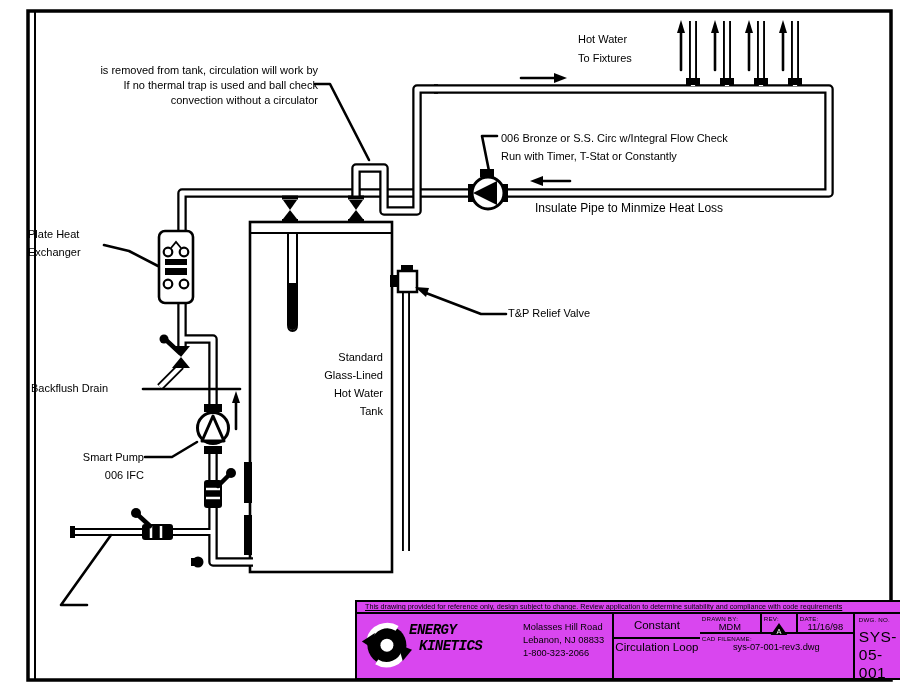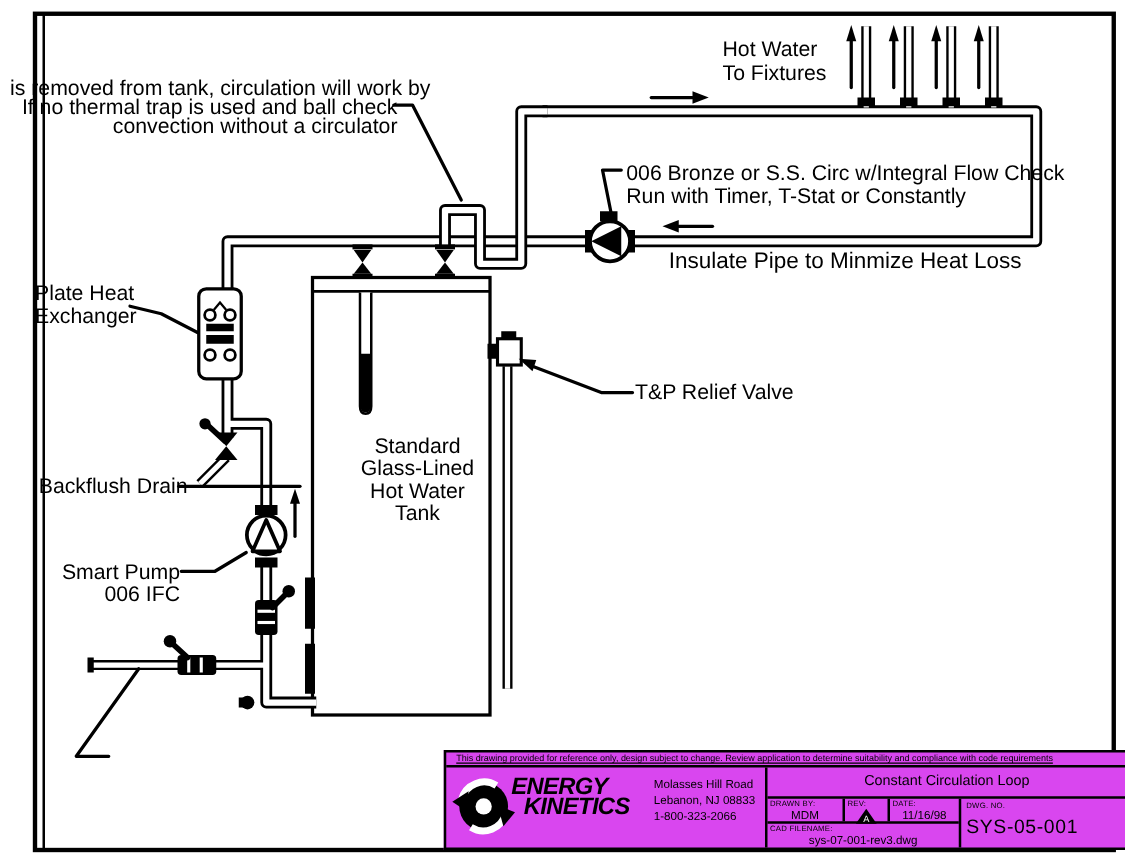--- a/index.html
+++ b/index.html
@@ -8,33 +8,33 @@
   .diagram-svg{position:absolute;left:0;top:0;}
   
   .po{fill:none;stroke:#000;stroke-width:9.5;stroke-linejoin:round;stroke-linecap:butt;}
   .pi{fill:none;stroke:#fff;stroke-width:5;stroke-linejoin:round;stroke-linecap:butt;}
   .po2{fill:none;stroke:#000;stroke-width:8;stroke-linejoin:round;stroke-linecap:butt;}
   .pi2{fill:none;stroke:#fff;stroke-width:4.2;stroke-linejoin:round;stroke-linecap:butt;}
   .ln{stroke:#000;stroke-width:2.6;fill:none;stroke-linecap:round;stroke-linejoin:round;}
   .blk{fill:#000;stroke:none;}
   .wht{fill:#fff;stroke:#000;}
   
-  .lbl{position:absolute;font-size:17px;line-height:15.3px;white-space:nowrap;}
+  .lbl{position:absolute;font-size:11px;line-height:15.3px;white-space:nowrap;}
   
   .tb{position:absolute;left:343px;top:600px;width:548px;height:80px;border:2px solid #000;
       box-sizing:border-box;background:#d946ef;margin-left:12px;}
   .tb-disclaimer{height:12px;border-bottom:2px solid #000;box-sizing:border-box;font-size:7.2px;
       line-height:9px;padding-left:8px;white-space:nowrap;overflow:hidden;text-decoration:underline;}
   .tb-main{display:flex;height:64px;}
   .tb-left{width:257px;border-right:2px solid #000;box-sizing:border-box;position:relative;overflow:hidden;}
   .tb-logo{position:absolute;left:3px;top:6px;}
-  .tb-company{position:absolute;left:52px;top:8px;font-style:italic;font-weight:bold;font-size:19px;line-height:16px;letter-spacing:-0.5px;}
+  .tb-company{position:absolute;left:52px;top:8px;font-style:italic;font-weight:bold;font-size:14px;line-height:16px;letter-spacing:-0.5px;font-family:Liberation Mono, monospace;}
   .tb-company .l2{margin-left:10px;}
   .tb-address{position:absolute;left:166px;top:7px;font-size:9.3px;line-height:13px;white-space:nowrap;width:90px;overflow:hidden;}
-  .tb-right{flex:1;display:flex;flex-direction:column;}
+  .tb-right{flex:1;display:flex;flex-direction:row;}
   .tb-title{height:25px;border-bottom:2px solid #000;box-sizing:border-box;text-align:center;
       font-size:11.5px;line-height:22px;}
   .tb-bottom{flex:1;display:flex;}
   .tb-small{width:155px;border-right:2px solid #000;box-sizing:border-box;display:flex;flex-direction:column;}
   .tb-r1{height:20px;border-bottom:2px solid #000;box-sizing:border-box;display:flex;}
   .cell{border-right:2px solid #000;box-sizing:border-box;padding:1px 2px;position:relative;}
   .cell:last-child{border-right:none;}
   .fld-label{font-size:6.2px;letter-spacing:0.2px;display:block;}
   .fld-val{font-size:9.3px;display:block;text-align:center;}
   .c-drawn{width:62px;}
@@ -240,28 +240,28 @@
   <div class="lbl" style="left:578px;top:30px;line-height:19px;">
     <div>Hot Water</div>
     <div>To Fixtures</div>
   </div>
 
   <div class="lbl" style="left:501px;top:130px;line-height:17.5px;">
     <div>006 Bronze or S.S. Circ w/Integral Flow Check</div>
     <div>Run with Timer, T-Stat or Constantly</div>
   </div>
 
-  <div class="lbl" style="left:535px;top:201px;font-size:18px;">Insulate Pipe to Minmize Heat Loss</div>
+  <div class="lbl" style="left:535px;top:201px;font-size:12px;">Insulate Pipe to Minmize Heat Loss</div>
 
   <div class="lbl" style="left:28px;top:226px;line-height:17.5px;">
     <div>Plate Heat</div>
     <div>Exchanger</div>
   </div>
 
-  <div class="lbl" style="left:269px;top:348px;width:130px;text-align:center;line-height:18px;">
+  <div class="lbl" style="left:253px;top:348px;width:130px;text-align:right;line-height:18px;">
     <div>Standard</div>
     <div>Glass-Lined</div>
     <div>Hot Water</div>
     <div>Tank</div>
   </div>
 
   <div class="lbl" style="left:508px;top:306px;">T&amp;P Relief Valve</div>
 
   <div class="lbl" style="left:31px;top:381px;">Backflush Drain</div>
 

